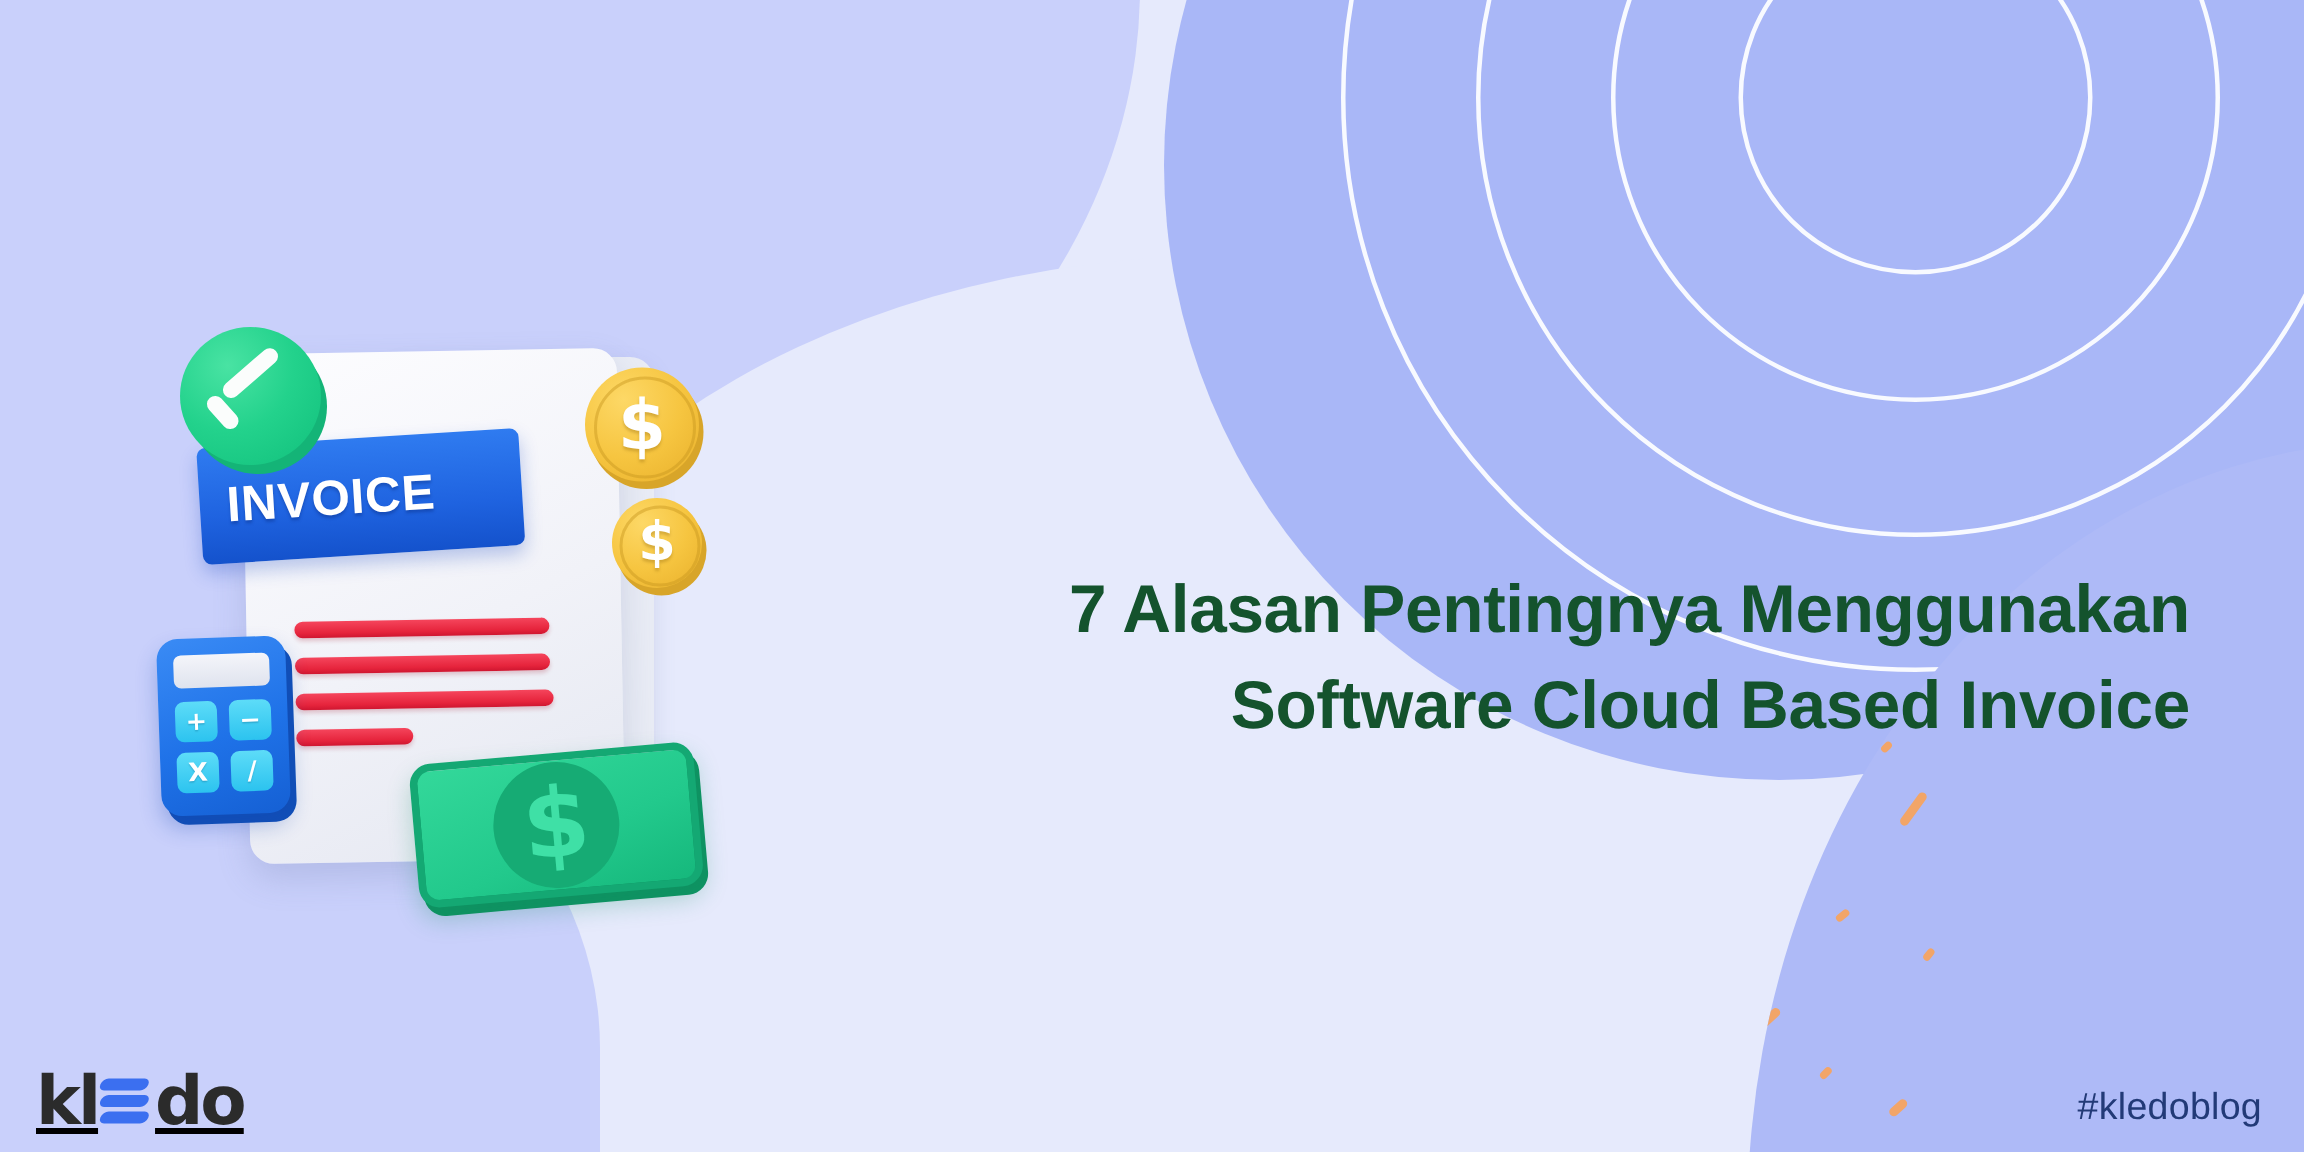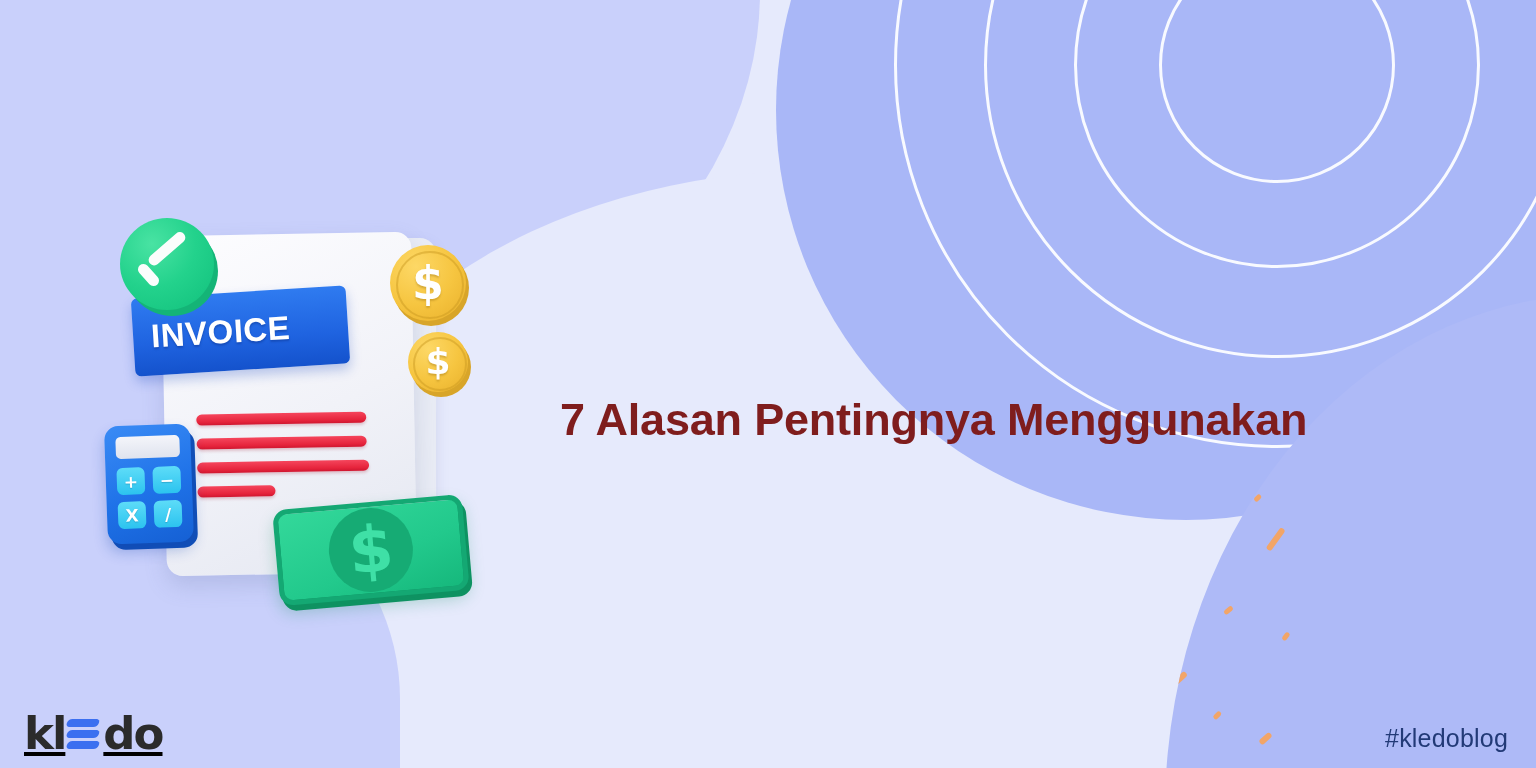--- a/index.html
+++ b/index.html
@@ -53,23 +53,23 @@
     left:1155px;top:300px;width:720px;height:760px;
     background:#aebaf7;
     border-radius:62% 0 0 0 / 70% 0 0 0;
     transform:rotate(-4deg);
     overflow:hidden;
   }
   .confetti{position:absolute;background:#f2a568;border-radius:4px;}
 
   
   #headline{
-    position:absolute;left:560px;top:358px;width:900px;
-    text-align:left;
-    color:#7f1d1d;
+    position:absolute;left:560px;top:344px;width:900px;
+    text-align:right;
+    color:#14532d;
     font-size:45px;line-height:1.42;font-weight:bold;
     letter-spacing:-.2px;
   }
   #headline .hl{display:block;}
 
   
   #logo{
     position:absolute;left:24px;top:709px;height:48px;
     display:flex;align-items:center;text-decoration:underline;
   }
@@ -341,20 +341,21 @@
       <div id="note-body">
         <div id="note-circle"></div>
         <span id="note-sym">$</span>
       </div>
     </div>
 
   </div>
 
   <h1 id="headline">
     <span class="hl">7 Alasan Pentingnya Menggunakan</span>
+    <span class="hl">Software Cloud Based Invoice</span>
   </h1>
 
   <div id="logo">
     <span class="lg-kl">kl</span>
     <span class="lg-e">
         <i></i>
         <i></i>
         <i></i>
       </span>
     <span class="lg-do">do</span>

